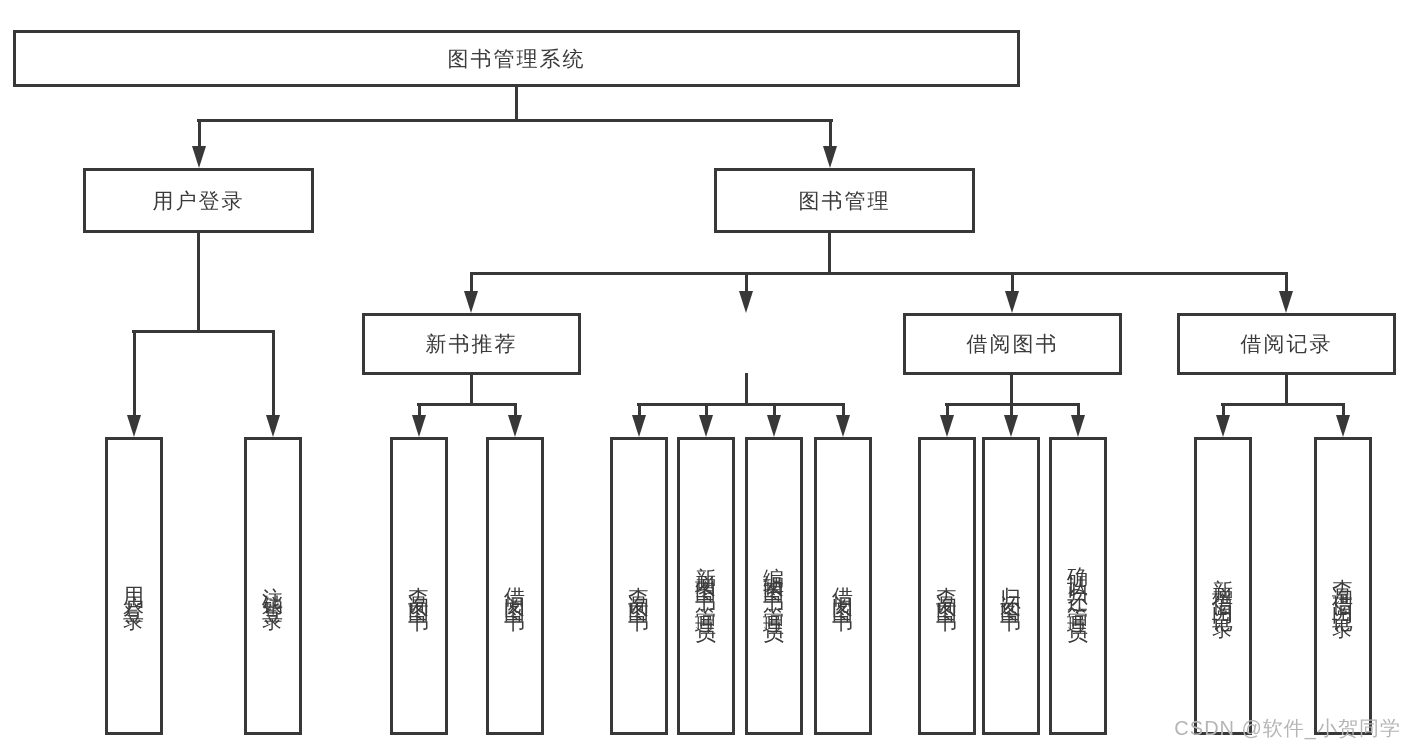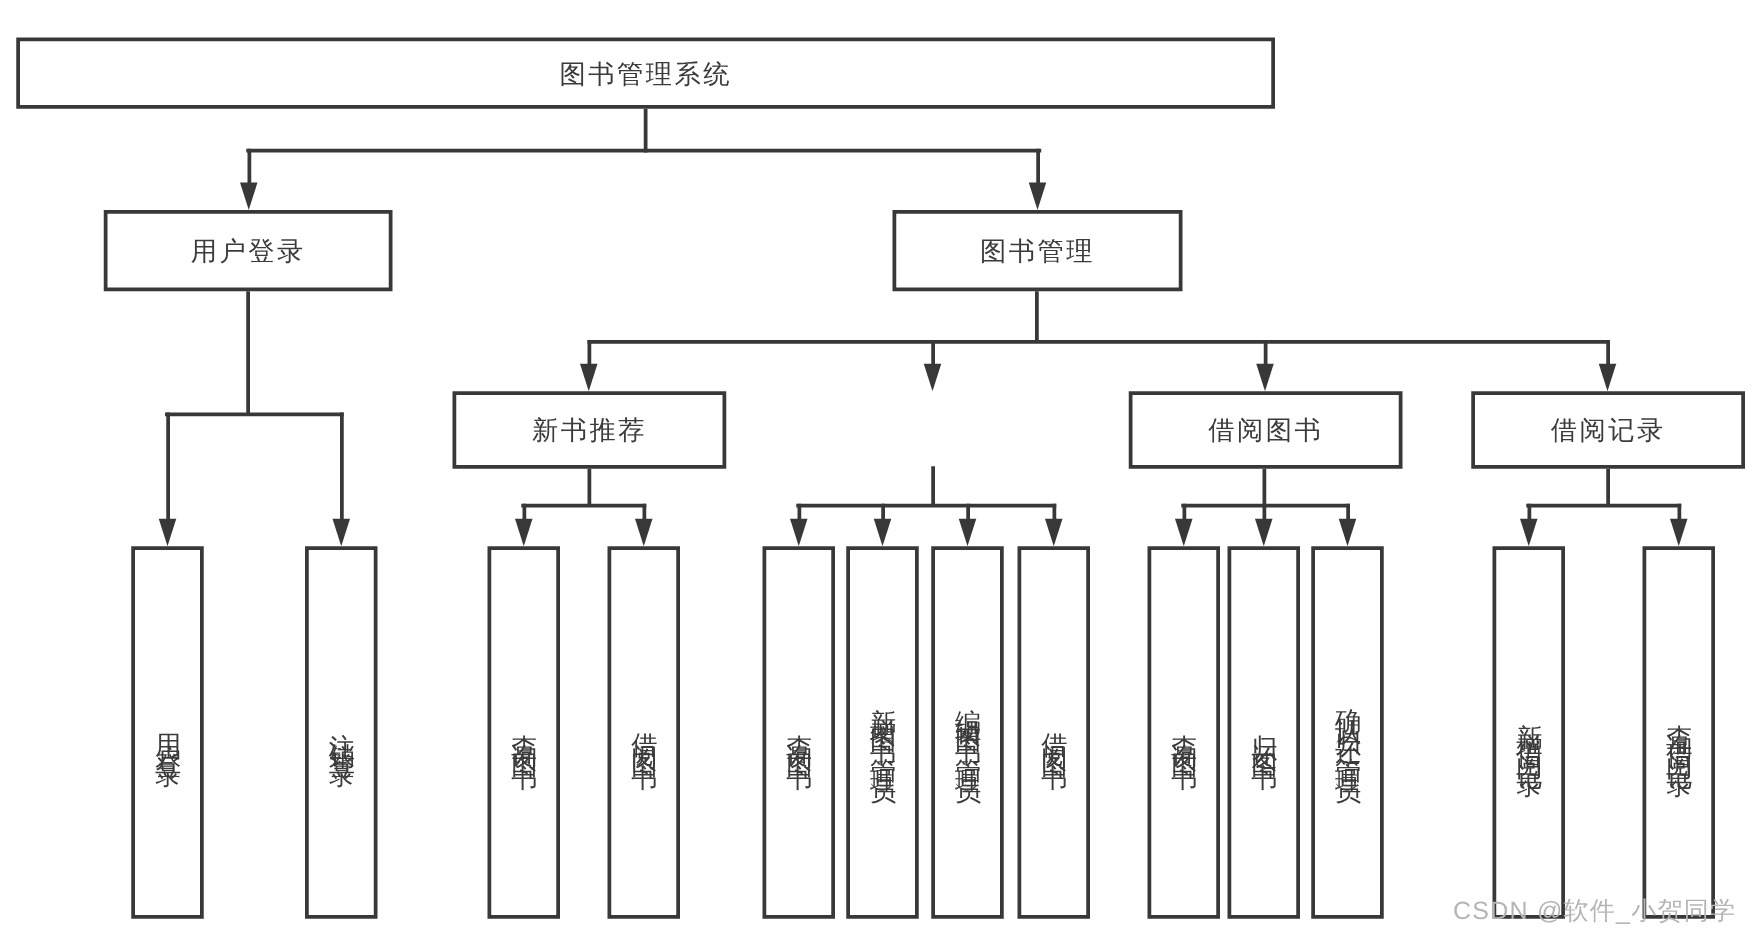--- a/index.html
+++ b/index.html
@@ -66,21 +66,21 @@
     bottom: 0;
     width: 0;
     height: 0;
     border-left: 7px solid transparent;
     border-right: 7px solid transparent;
     border-top: 22px solid #383838;
   }
   
   .watermark {
     position: absolute;
-    right: 16px;
+    right: 4px;
     bottom: 5px;
     color: #b5b5b5;
     font-size: 20px;
     letter-spacing: 1px;
     z-index: 3;
     white-space: nowrap;
   }
 </style>
 </head>
 <body>
@@ -94,21 +94,21 @@
   <div class="vline" style="left:515px; top:69px; height:53px;"></div>
 
   <div class="hline" style="left:197px; top:119px; width:636px;"></div>
 
   <div class="arrow" style="left:192px; top:119px; height:49px;"></div>
   <div class="arrow" style="left:823px; top:119px; height:49px;"></div>
 
   <div class="box" style="left:83px; top:168px; width:231px; height:65px;">
     <span class="lbl">用户登录</span>
   </div>
-  <div class="box" style="left:714px; top:168px; width:232px; height:65px;">
+  <div class="box" style="left:714px; top:168px; width:261px; height:65px;">
     <span class="lbl">图书管理</span>
   </div>
 
   <div class="vline" style="left:197px; top:230px; height:102px;"></div>
   <div class="hline" style="left:132px; top:330px; width:143px;"></div>
   <div class="arrow" style="left:127px; top:330px; height:107px;"></div>
   <div class="arrow" style="left:266px; top:330px; height:107px;"></div>
 
   <div class="vline" style="left:828px; top:230px; height:44px;"></div>
   <div class="hline" style="left:470px; top:272px; width:818px;"></div>

